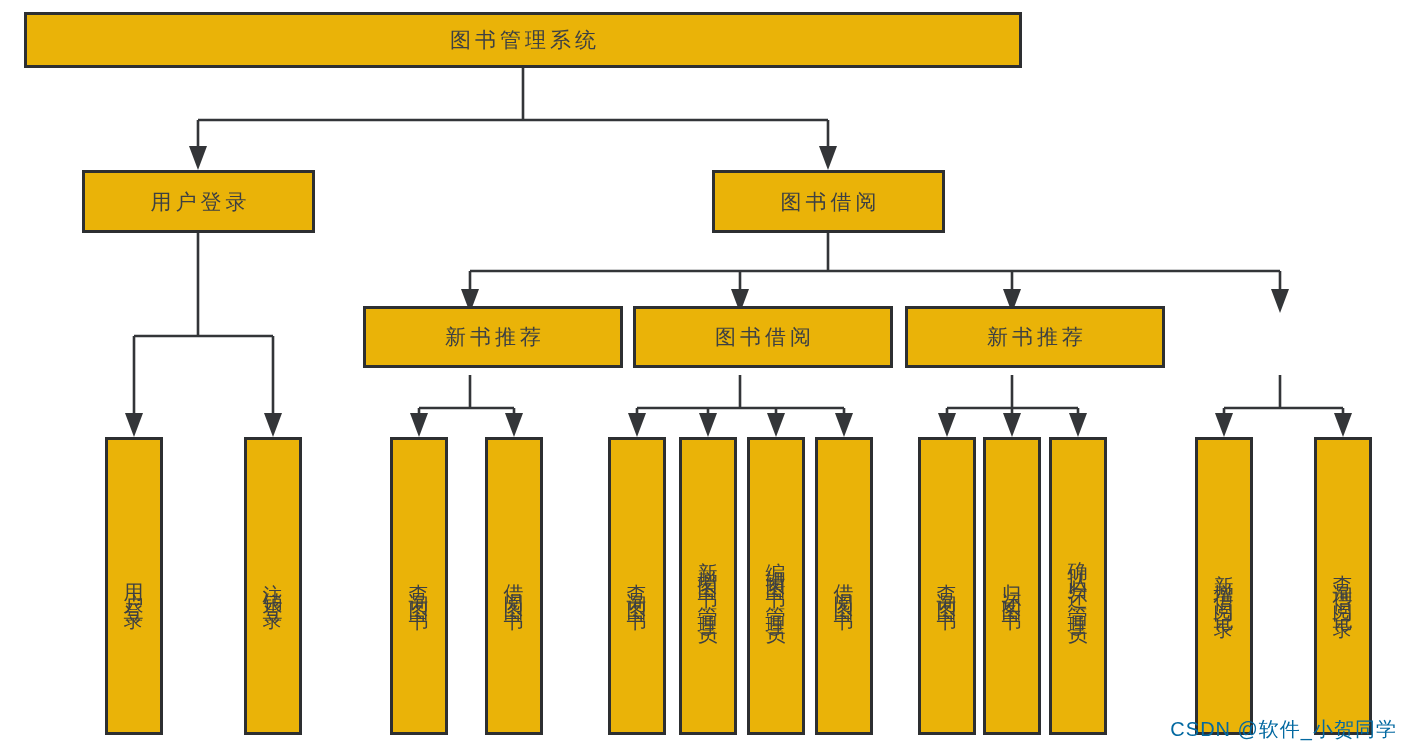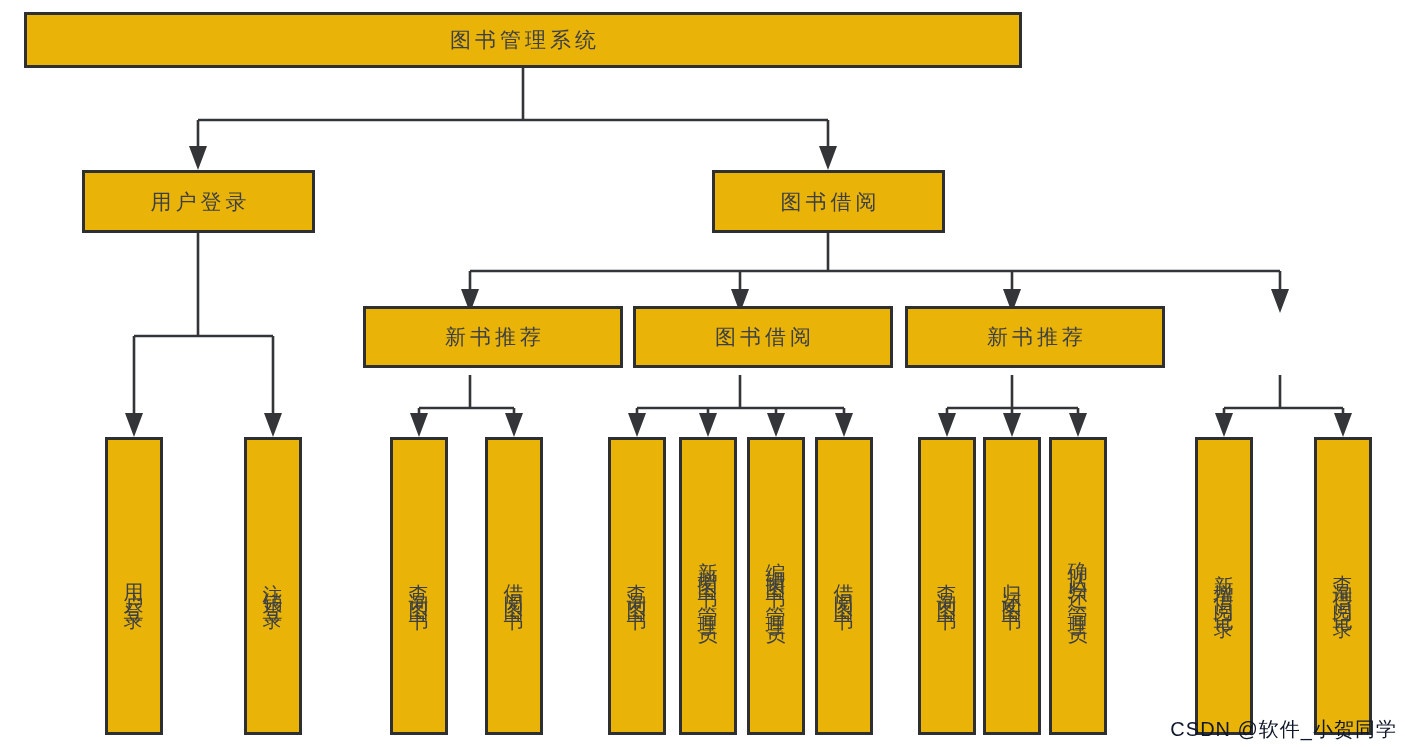--- a/index.html
+++ b/index.html
@@ -13,21 +13,21 @@
        border:3px solid #2d2f31;color:#3d4043;display:flex;
        align-items:center;justify-content:center;}
   .hbox{font-size:21px;letter-spacing:4px;white-space:nowrap;text-indent:4px;}
   .root{left:24px;top:12px;width:998px;height:56px;}
   .vbox{top:437px;width:58px;height:298px;}
   .vbox span{writing-mode:vertical-rl;text-orientation:mixed;
              font-size:20px;letter-spacing:9px;color:#3d4043;line-height:1;}
   .l2{top:170px;width:233px;height:63px;}
   .l3{top:306px;width:260px;height:62px;}
   .watermark{position:absolute;top:716px;right:8px;font-size:20px;
-             color:#0f172a;letter-spacing:1px;white-space:nowrap;}
+             color:#0369a1;letter-spacing:1px;white-space:nowrap;}
 </style>
 </head>
 <body>
 
 <div class="stage">
 
   <svg class="connectors" viewBox="0 0 1405 747" xmlns="http://www.w3.org/2000/svg">
 
     <path d="M523,68 V120 M198,120 H828 M198,120 V147 M828,120 V147"></path>
     <polygon points="189,146 207,146 198,170"></polygon>

